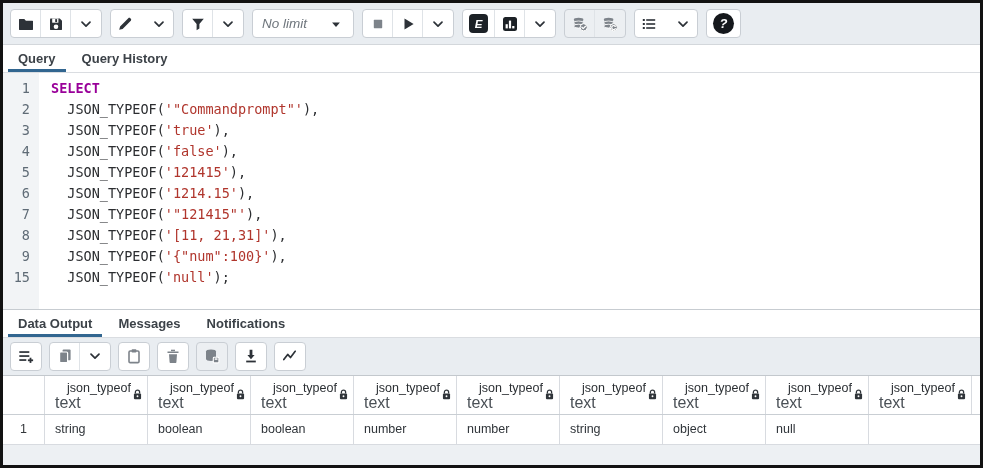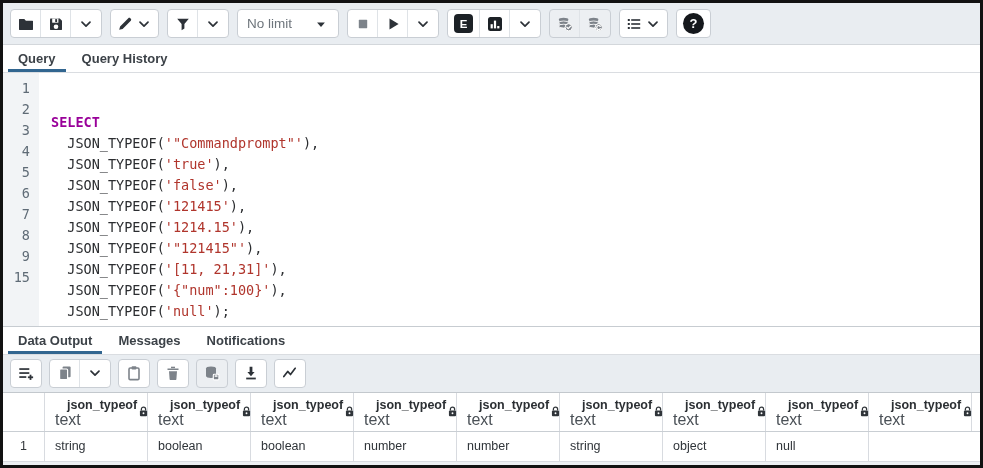--- a/index.html
+++ b/index.html
@@ -27,21 +27,21 @@
     border: 1px solid #c9ced4;
     border-radius: 4px;
     height: 29px; overflow: hidden;
     flex: none;
   }
   .tb-group.group-disabled { background: #eceff2; }
   .tb-btn {
     display: flex; align-items: center; justify-content: center;
     min-width: 30px; padding: 0 6px;
     border-right: 1px solid #dfe3e7;
-    color: #2d3238; cursor: pointer; gap: 3px;
+    color: #2d3238; cursor: pointer; gap: 18px; font-style: italic;
   }
   .tb-btn:last-child { border-right: none; }
   .tb-btn.muted { color: #7d838a; }
   .tb-btn.select { min-width: 100px; justify-content: space-between; padding: 0 9px; }
   .tb-label { font-size: 13.5px; color: #6e757c; }
   .icon { display: flex; align-items: center; justify-content: center; }
   .icon svg { display: block; }
   .badge-e {
     width: 19px; height: 19px; background: #1c2126; color: #fff;
     border-radius: 4px; font-size: 11.5px; font-weight: bold;
@@ -75,39 +75,39 @@
     font-family: "DejaVu Sans Mono", monospace;
     font-size: 13.5px; line-height: 21px;
     border-bottom: 1px solid #c7ccd1;
     overflow: hidden;
   }
   .gutter {
     width: 36px; flex: none; background: #f2f4f6;
     color: #5f6b76; text-align: right;
     padding: 5px 9px 0 0;
   }
-  .code { padding: 5px 0 0 12px; white-space: pre; color: #2b2d30; margin-top: 34px; }
+  .code { padding: 5px 0 0 12px; white-space: pre; color: #2b2d30; }
   .seg.keyword { color: var(--keyword); font-weight: bold; }
   .seg.string  { color: var(--string); }
 
   
   .grid { flex: none; font-size: 12.5px; color: #2f3439; background:#fff; }
   .grid-header {
     display: flex; height: 40px;
     border-top: 1px solid #c3c8cd; border-bottom: 1px solid #c9ced3;
     background: #fff;
   }
   .rownum-h { width: 42px; flex: none; border-right: 1px solid #d8dbe0; }
   .col-h {
     width: 103px; flex: none;
     display: flex; align-items: center; justify-content: space-between;
     padding: 0 8px 0 10px; border-right: 1px solid #d8dbe0;
     cursor: pointer;
   }
-  .col-name { font-weight: bold; font-size: 12.5px; color: #2b2f33; line-height: 15px; padding-left: 12px; }
+  .col-name { font-weight: normal; font-size: 12.5px; color: #2b2f33; line-height: 15px; padding-left: 12px; }
   .col-type { font-size: 16px; color: #4a5056; line-height: 13px; }
   .grid-row { display: flex; height: 30px; border-bottom: 1px solid #d8dbe0; background: #fff; }
   .rownum-c {
     width: 42px; flex: none; text-align: center; line-height: 29px;
     border-right: 1px solid #d8dbe0; color: #33373b; cursor: pointer;
   }
   .cell {
     width: 103px; flex: none; padding: 0 10px; line-height: 29px;
     border-right: 1px solid #d8dbe0; overflow: hidden; cursor: pointer;
   }

